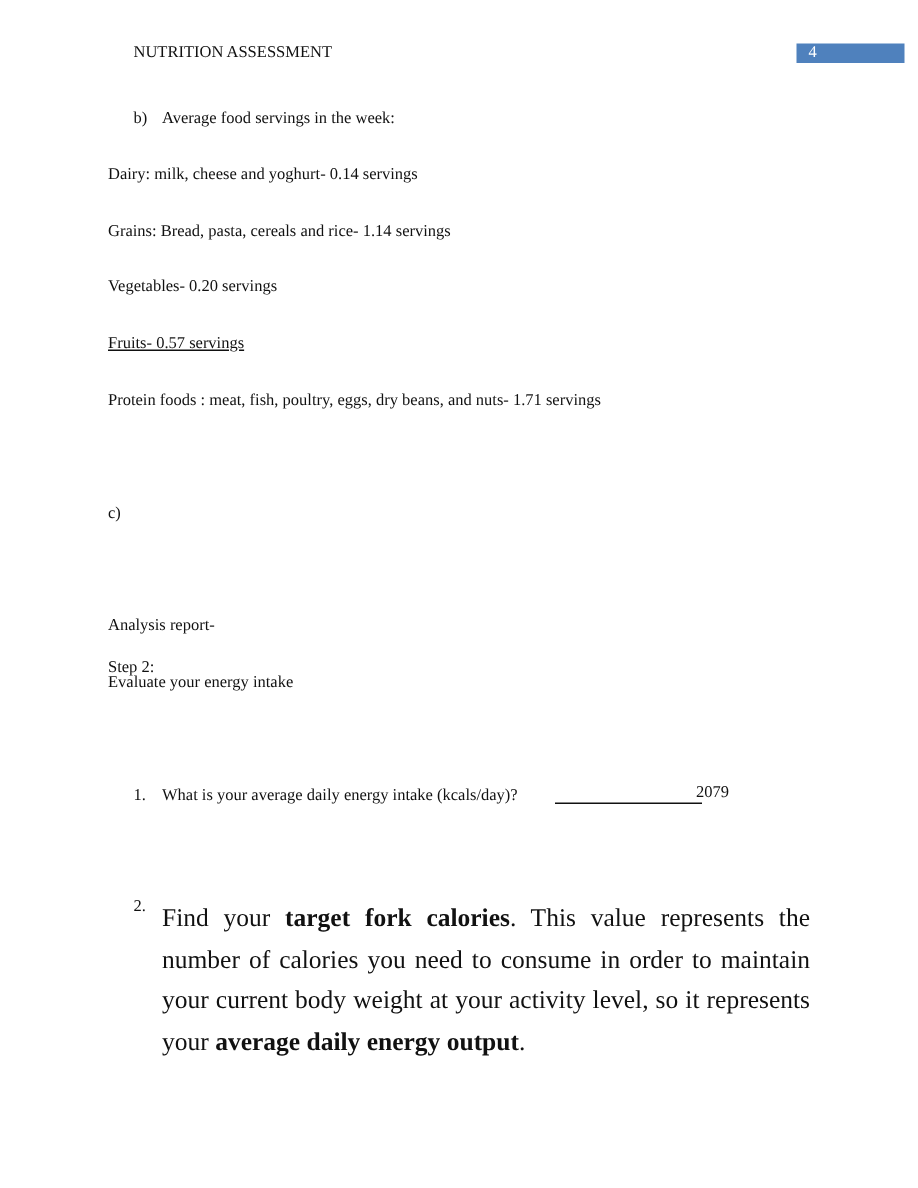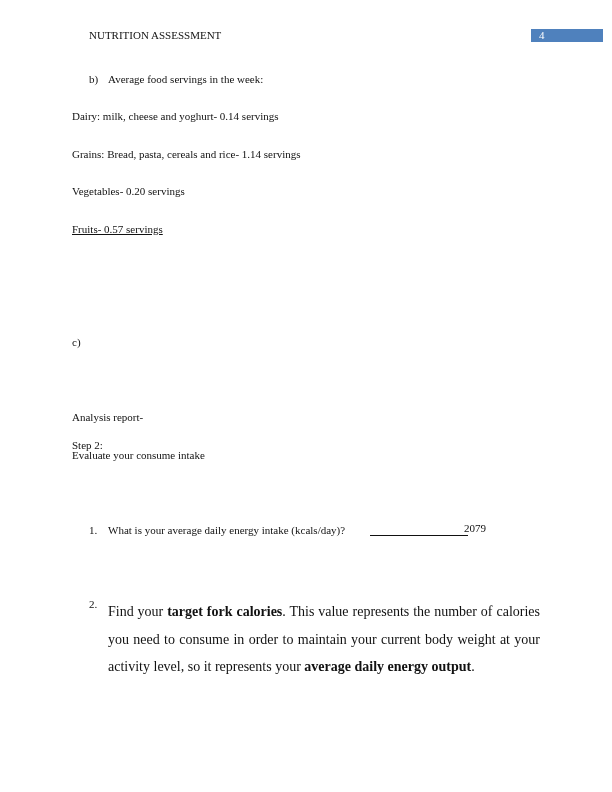--- a/index.html
+++ b/index.html
@@ -14,44 +14,45 @@
       position: absolute; left: 531px; top: 29px; width: 72px; height: 13px;
       background: #4f81bd;
     }
     .page-num { position: absolute; left: 8px; top: 0; font-size: 11px; line-height: 13px; color: #ffffff; }
     b { font-weight: bold; }
     .answer-line {
       position: absolute; left: 370px; top: 522px; width: 98px; height: 13px;
       border-bottom: 1px solid #111;
     }
     .answer-val { position: absolute; left: 62px; top: 0; font-size: 11px; line-height: 13px; margin-left: 32px; }
-    .para2 { position: absolute; left: 108px; top: 598px; width: 432px; font-size: 14px; line-height: 27.5px; text-align: justify; }
+    .para2 { position: absolute; left: 108px; top: 598px; width: 432px; font-size: 17px; line-height: 27.5px; text-align: justify; }
   </style>
 </head>
 <body>
 
 <div class="page">
 
   <div class="t header-title">NUTRITION ASSESSMENT</div>
   <div class="page-num-box">
     <span class="page-num">4</span>
   </div>
 
   <div class="t" style="left:89px; top:73px;">b)</div>
   <div class="t" style="left:108px; top:73px;">Average food servings in the week:</div>
 
   <div class="t" style="left:72px; top:110px;">Dairy: milk, cheese and yoghurt- 0.14 servings</div>
   <div class="t" style="left:72px; top:148px;">Grains: Bread, pasta, cereals and rice- 1.14 servings</div>
   <div class="t" style="left:72px; top:185px;">Vegetables- 0.20 servings</div>
   <div class="t" style="left:72px; top:223px;text-decoration:underline;">Fruits- 0.57 servings</div>
+  <div class="t" style="left:72px; top:261px;">Protein foods : meat, fish, poultry, eggs, dry beans, and nuts- 1.71 servings</div>
 
   <div class="t" style="left:72px; top:336px;">c)</div>
   <div class="t" style="left:72px; top:373px;margin-top:38px;">Analysis report-</div>
   <div class="t" style="left:72px; top:411px;margin-top:28px;">Step 2:</div>
-  <div class="t" style="left:72px; top:449px;">Evaluate your consume intake</div>
+  <div class="t" style="left:72px; top:449px;">Evaluate your energy intake</div>
 
   <div class="t" style="left:89px; top:524px;">1.</div>
   <div class="t" style="left:108px; top:524px;">What is your average daily energy intake (kcals/day)?</div>
   <div class="answer-line">
     <span class="answer-val">2079</span>
   </div>
 
   <div class="t" style="left:89px; top:598px;">2.</div>
   <div class="para2"><span>Find your </span><b>target fork calories</b><span>.  This value represents the number of calories you need to consume in order to maintain your current body weight at your activity level, so it represents your </span><b>average daily energy output</b><span>.</span></div>
 

